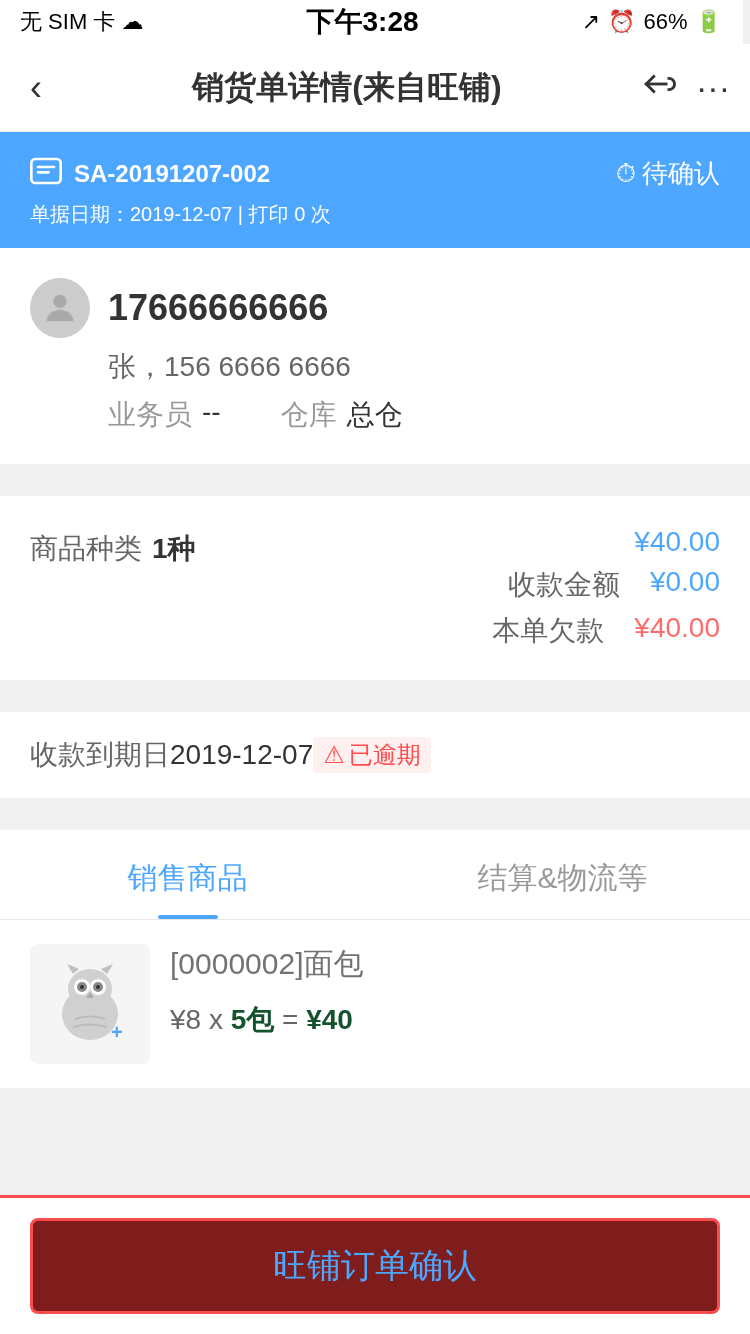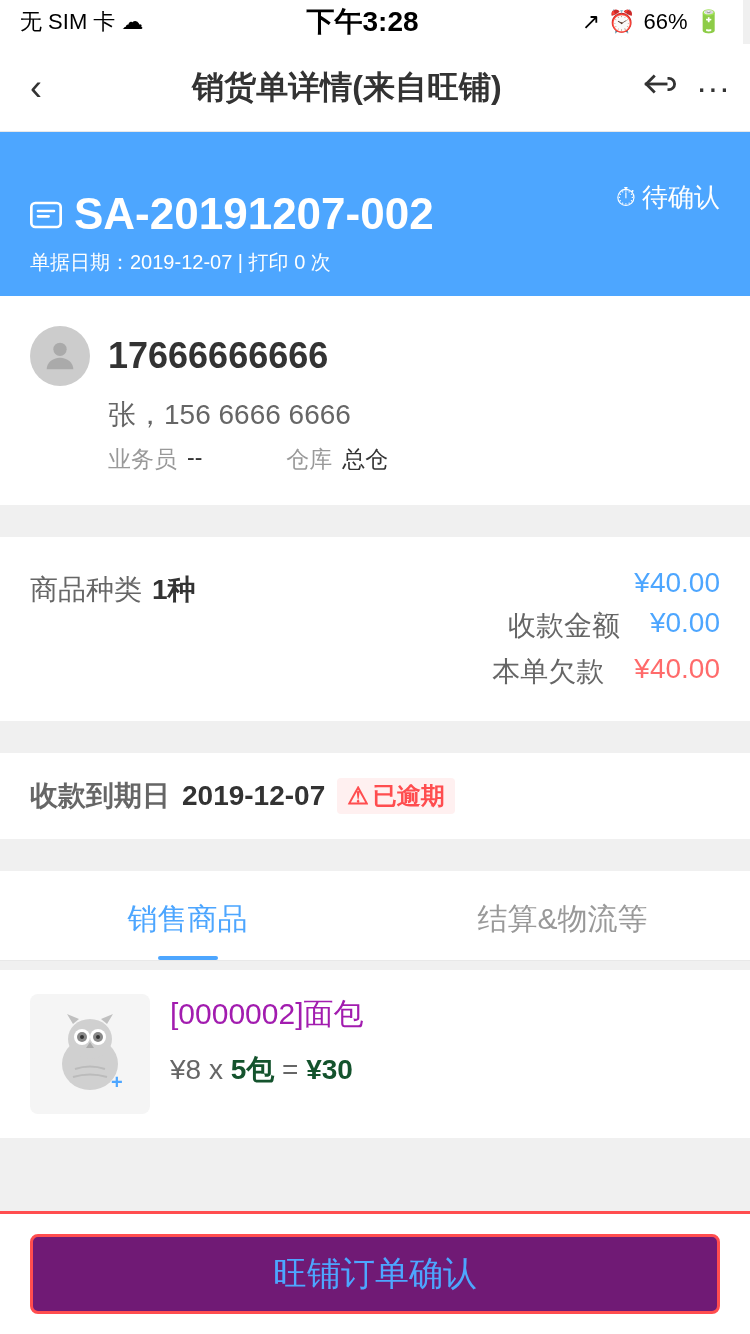--- a/index.html
+++ b/index.html
@@ -67,27 +67,26 @@
       padding: 24px 30px 20px 30px;
       width: 750px;
     }
     .order-header-row1 {
       display: flex;
       justify-content: space-between;
       align-items: center;
       margin-bottom: 10px;
     }
     .order-id {
-      font-size: 44px;
+      font-size: 24px;
       font-weight: 700;
       color: #fff;
       display: flex;
       align-items: center;
       gap: 12px;
-      margin-top: 33px;
     }
     .order-status {
       font-size: 26px;
       color: #fff;
       display: flex;
       align-items: center;
       gap: 6px;
     }
     .order-date {
       font-size: 20px;
@@ -129,23 +128,23 @@
       font-weight: 600;
       color: #333;
     }
     .customer-name {
       font-size: 28px;
       color: #666;
       padding-left: 78px;
     }
     .customer-meta {
       display: flex;
-      gap: 84px;
+      gap: 60px;
       padding-left: 78px;
-      font-size: 23px;
+      font-size: 28px;
       color: #666;
     }
     .customer-meta-item {
       display: flex;
       gap: 10px;
     }
     .meta-label { color: #999; }
     .meta-value { color: #333; }
 
     
@@ -178,42 +177,40 @@
     .summary-row-value { color: #4da6ff; font-weight: 500; }
     .summary-row-value.red { color: #ff6b6b; }
 
     
     .due-section {
       background: #fff;
       padding: 24px 30px;
       margin-bottom: 16px;
       display: flex;
       align-items: center;
-      gap: 12px;
       font-size: 28px;
       color: #666;
-      font-weight: bold;
     }
     .overdue-badge {
       background: #fff0f0;
       color: #ff4d4f;
       border-radius: 4px;
       padding: 2px 10px;
       font-size: 24px;
       display: flex;
       align-items: center;
       gap: 4px;
     }
 
     
     .tabs {
       background: #fff;
       display: flex;
       border-bottom: 1px solid #e8e8e8;
-      margin-bottom: 9px;
+      margin-bottom: 0;
     }
     .tab {
       flex: 1;
       text-align: center;
       padding: 28px 0 20px 0;
       font-size: 30px;
       color: #999;
       cursor: pointer;
       position: relative;
     }
@@ -249,21 +246,21 @@
       align-items: center;
       justify-content: center;
       flex-shrink: 0;
       overflow: hidden;
     }
     .product-info {
       flex: 1;
     }
     .product-name {
       font-size: 30px;
-      color: #a21caf;
+      color: #737373;
       margin-bottom: 16px;
     }
     .product-price {
       font-size: 28px;
       color: #666;
     }
     .price-highlight {
       color: #14532d;
       font-weight: 600;
     }
@@ -279,22 +276,22 @@
       position: fixed;
       bottom: 0;
       left: 0;
       width: 750px;
       background: #fff;
       padding: 20px 30px;
       border-top: 3px solid #ff4d4f;
     }
     .confirm-btn {
       width: 100%;
-      height: 80px;
-      background: #701a75;
+      height: 96px;
+      background: #7f1d1d;
       border: 3px solid #ff4d4f;
       border-radius: 8px;
       font-size: 34px;
       color: #4da6ff;
       cursor: pointer;
       display: flex;
       align-items: center;
       justify-content: center;
     }
 
@@ -448,21 +445,21 @@
 
       <path d="M30 60 Q45 55 60 60" stroke="#bbb" stroke-width="2" fill="none"></path>
       <path d="M28 68 Q45 63 62 68" stroke="#bbb" stroke-width="2" fill="none"></path>
 
       <text x="66" y="80" font-size="20" fill="#4da6ff" font-weight="bold">+</text>
     </svg>
   </div>
   <div class="product-info">
     <div class="product-name">[0000002]面包</div>
     <div class="product-price">
-      <span>¥8 x </span><span class="price-highlight">5包</span><span> = </span><span class="price-highlight">¥30</span>
+      <span>¥8 x </span><span class="price-highlight">5包</span><span> = </span><span class="price-highlight">¥40</span>
     </div>
   </div>
 </div>
 
 <div class="bottom-space"></div>
 
 <div class="bottom-bar">
   <button class="confirm-btn">旺铺订单确认</button>
 </div>
 

